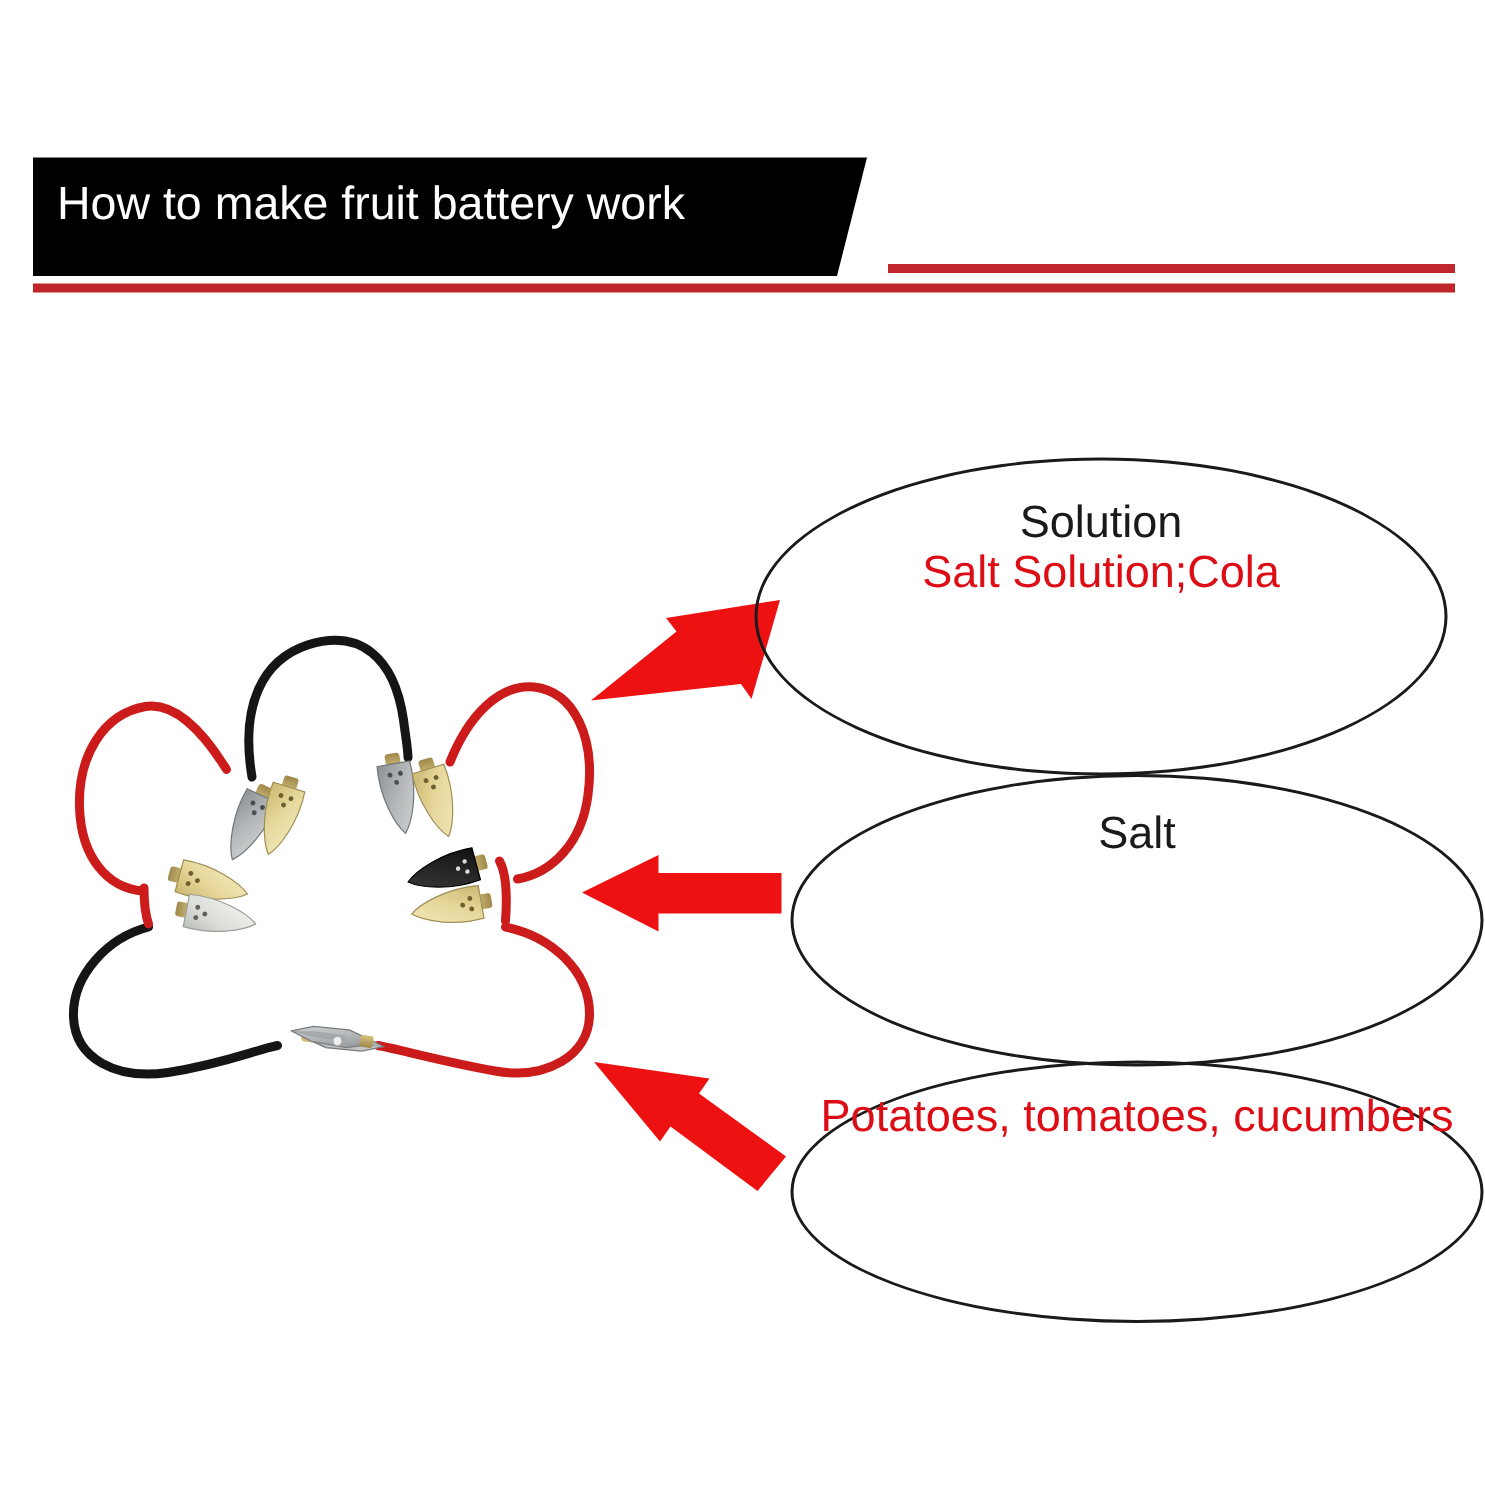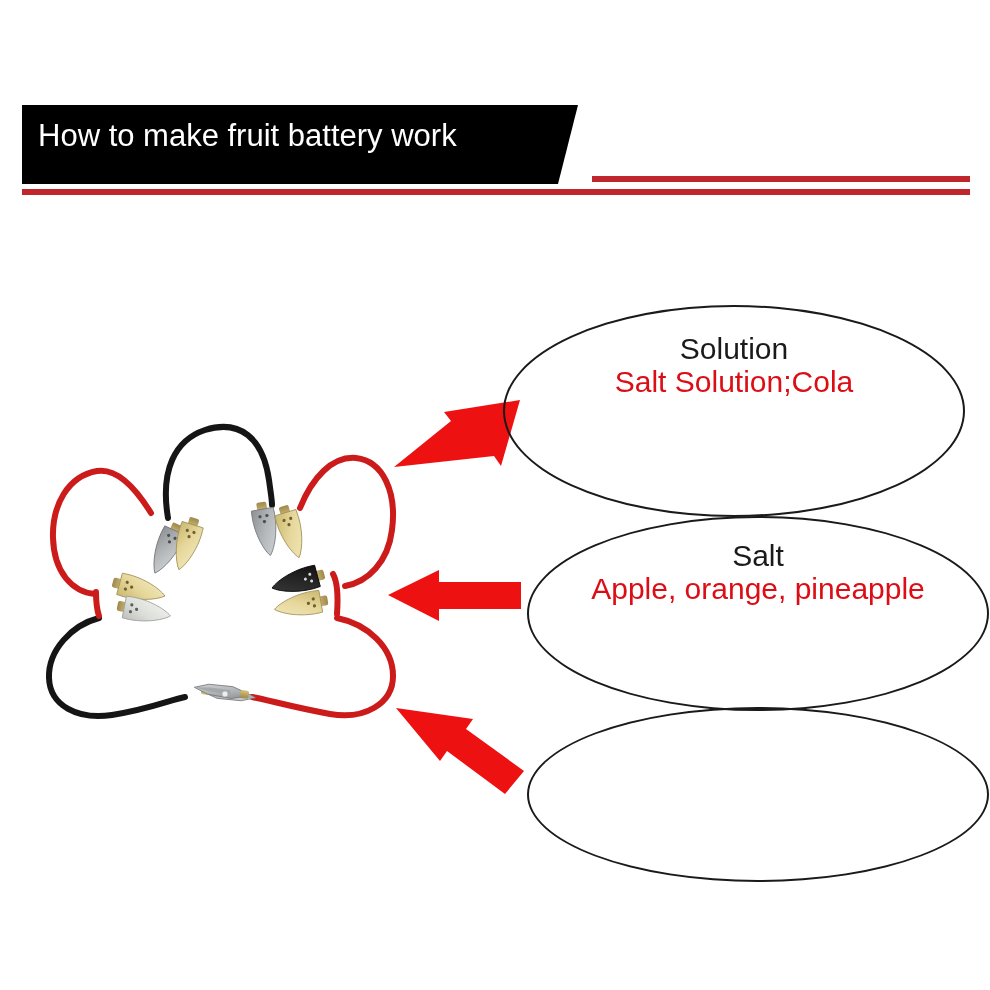--- a/index.html
+++ b/index.html
@@ -228,19 +228,19 @@
     </g>
   </svg>
 
   <div id="callout-solution" class="callout">
     <div class="callout-title">Solution</div>
     <div class="callout-body">Salt Solution;Cola</div>
   </div>
 
   <div id="callout-fruit" class="callout">
     <div class="callout-title">Salt</div>
-    <div class="callout-body">Apple, orange, pineapple</div>
   </div>
 
   <div id="callout-vegetables" class="callout">
+    <div class="callout-body wrap">Potatoes, tomatoes, cucumbers</div>
   </div>
 
 </div>
 
 </body></html>

